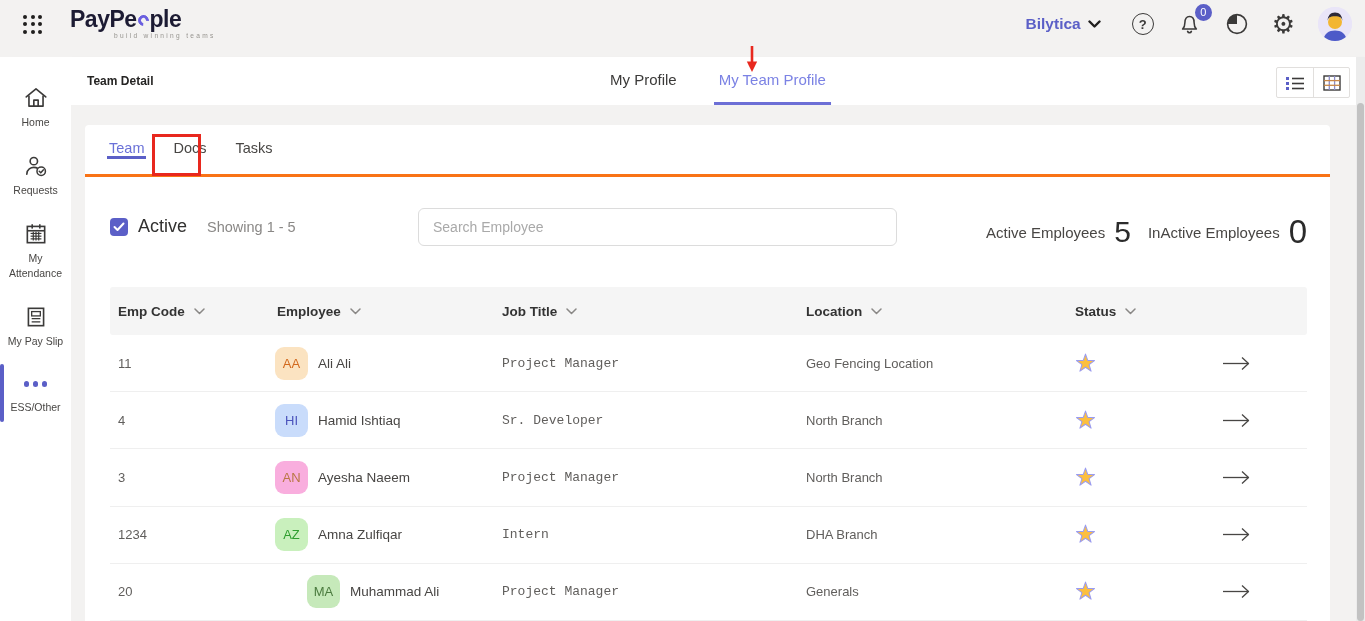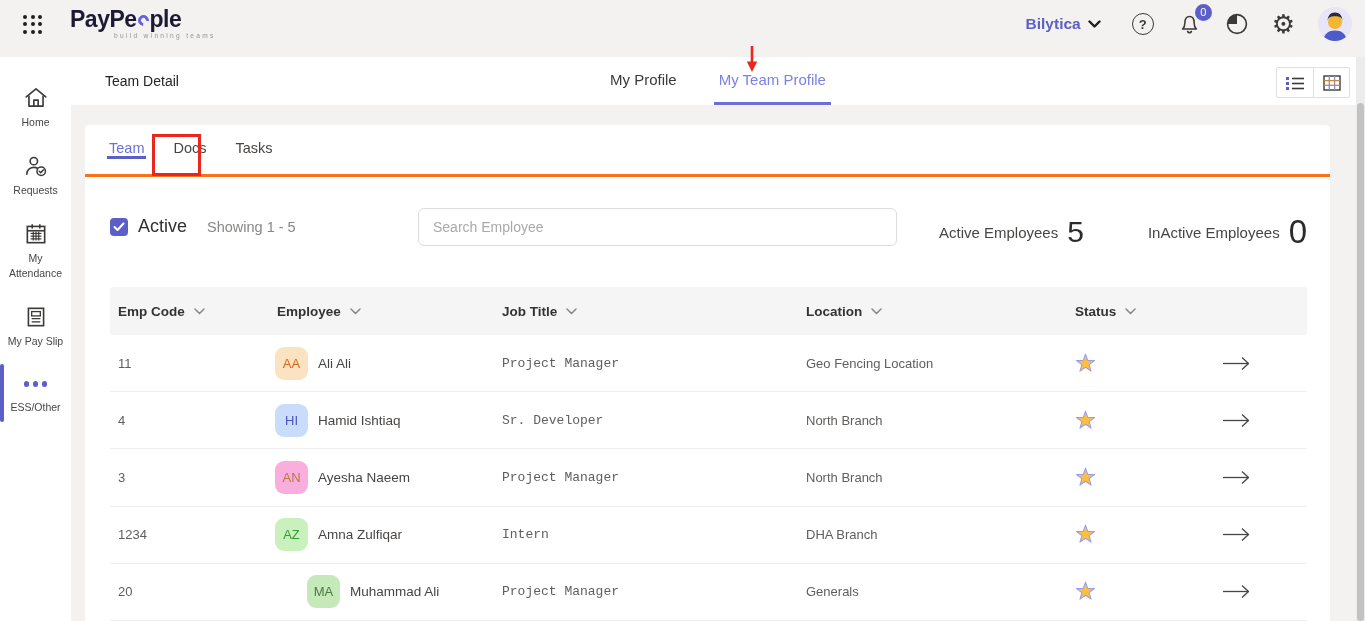--- a/index.html
+++ b/index.html
@@ -25,21 +25,21 @@
   .account-name{color:var(--accent);font-size:15.5px;font-weight:700;}
   .icon-btn{display:flex;align-items:center;justify-content:center;cursor:pointer;background:none;border:none;}
   .help-circle{width:22px;height:22px;border:1.6px solid var(--ink);border-radius:50%;font-size:13px;font-weight:700;color:var(--ink);display:flex;align-items:center;justify-content:center;}
   .bell-wrap{position:relative;}
   .badge{position:absolute;top:-10px;right:-12px;width:21px;height:21px;background:var(--accent);border:2px solid var(--topbar-bg);border-radius:50%;color:#fff;font-size:11px;display:flex;align-items:center;justify-content:center;}
   .gear{font-size:26px;color:var(--ink);line-height:1;}
   .avatar{width:34px;height:34px;border-radius:50%;overflow:hidden;background:#e9e5f8;cursor:pointer;}
 
   
   .header-strip{position:absolute;left:71px;top:57px;right:0;height:48px;background:#fff;box-shadow:0 1px 2px rgba(0,0,0,.07);display:flex;align-items:center;}
-  .page-title{font-size:14px;font-weight:400;color:#252423;margin-left:34px;}
+  .page-title{font-size:12px;font-weight:700;color:#252423;margin-left:16px;}
   .profile-tabs{position:absolute;left:50%;transform:translateX(-50%);height:48px;display:flex;gap:32px;}
   .profile-tab{display:flex;align-items:center;font-size:15px;color:#3b3a39;cursor:pointer;padding:0 5px;border-bottom:3.5px solid transparent;}
   .profile-tab.active{color:var(--accent-light);border-bottom-color:#6c6fd6;}
   .view-toggle{position:absolute;right:15px;top:10px;display:flex;border:1px solid #e1dfdd;border-radius:2px;background:#fff;}
   .view-btn{width:36px;height:29px;display:flex;align-items:center;justify-content:center;cursor:pointer;}
   .view-btn + .view-btn{border-left:1px solid #e1dfdd;}
 
   
   .sidebar{position:absolute;left:0;top:57px;width:71px;bottom:0;background:#fff;display:flex;flex-direction:column;align-items:center;padding-top:16px;}
   .side-item{position:relative;width:71px;display:flex;flex-direction:column;align-items:center;gap:4px;padding:12px 2px;cursor:pointer;}
@@ -58,21 +58,21 @@
   .annotation-box{position:absolute;left:67px;top:9px;width:49px;height:42px;border:3px solid var(--annotation);pointer-events:none;}
 
   .filter-row{position:relative;height:110px;}
   .chk-group{position:absolute;left:25px;top:39px;display:flex;align-items:center;gap:10px;}
   .checkbox{width:18px;height:18px;background:var(--accent);border-radius:4px;display:flex;align-items:center;justify-content:center;cursor:pointer;}
   .chk-label{font-size:18px;color:#323130;}
   .showing{position:absolute;left:122px;top:42px;font-size:14.5px;color:var(--muted);}
   .search-input{position:absolute;left:333px;top:31px;width:479px;height:38px;border:1px solid #dcdcdc;border-radius:6px;padding:12px 14px;font-size:14px;color:#323130;font-family:inherit;outline:none;}
   .search-input::placeholder{color:#a9a9a9;}
   .stats{position:absolute;right:23px;top:0;height:110px;display:flex;align-items:center;gap:9px;}
-  .stat-label{font-size:15px;color:#484644;margin-left:47px;}
+  .stat-label{font-size:15px;color:#484644;}
   .stat-num{font-size:30px;color:#2b2b2b;margin-right:8px;}
   .stat-num.big{font-size:33px;margin-right:0;}
 
   .table{margin:0 23px 0 25px;}
   .t-head,.t-row{display:grid;grid-template-columns:165px 225px 300px 273px 147px 1fr;align-items:center;}
   .t-head{height:48px;background:var(--table-head-bg);border-radius:3px;}
   .th{display:flex;align-items:center;gap:9px;font-size:13.5px;font-weight:700;color:#333;cursor:pointer;}
   .th.c1{padding-left:8px;}.th.c2{padding-left:2px;}.th.c3{padding-left:2px;}.th.c4{padding-left:6px;}.th.c5{padding-left:2px;}
   .t-row{height:57.2px;border-bottom:1px solid #efefef;background:#fff;}
   .cell{font-size:13px;color:var(--ink-soft);}

